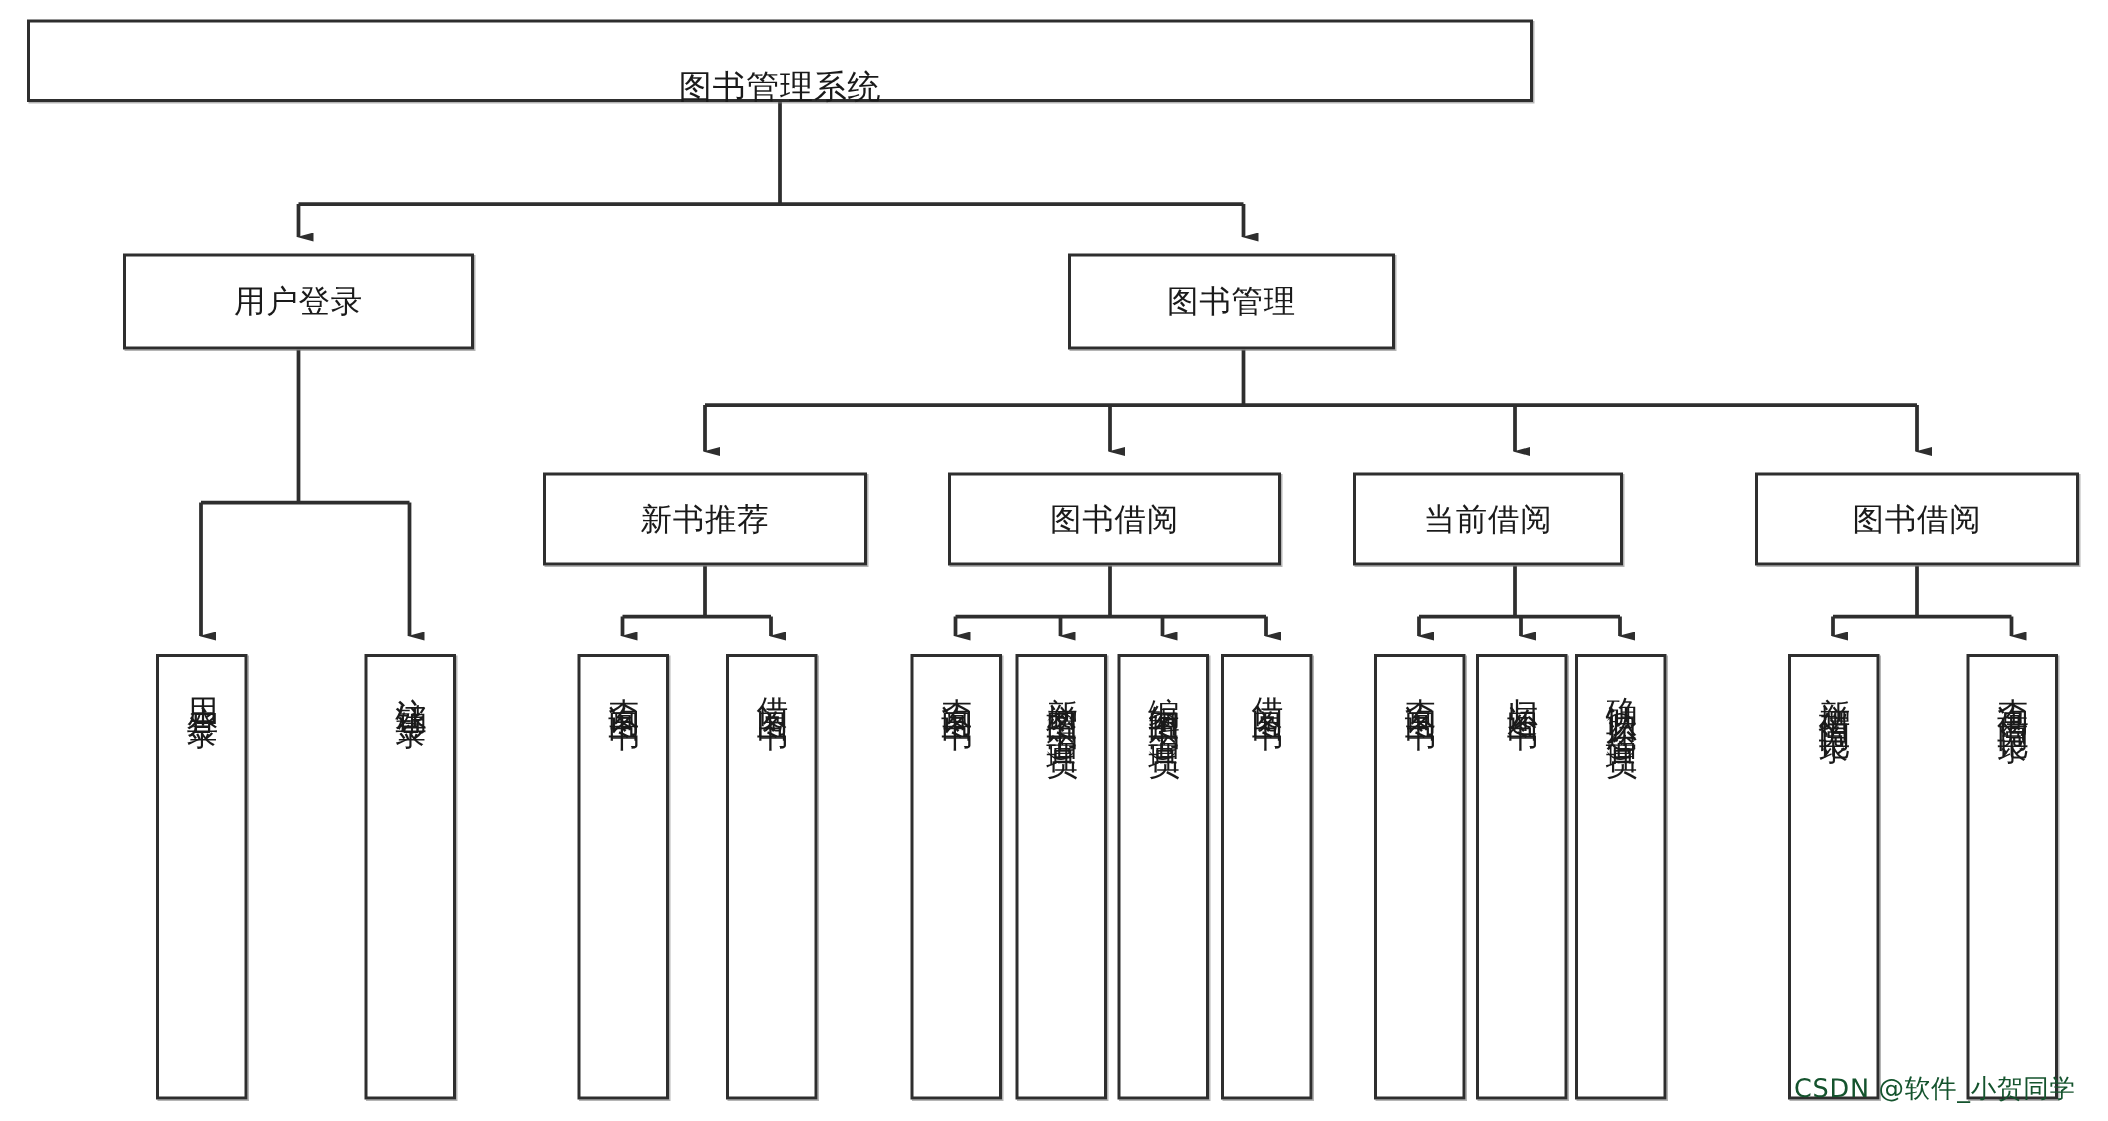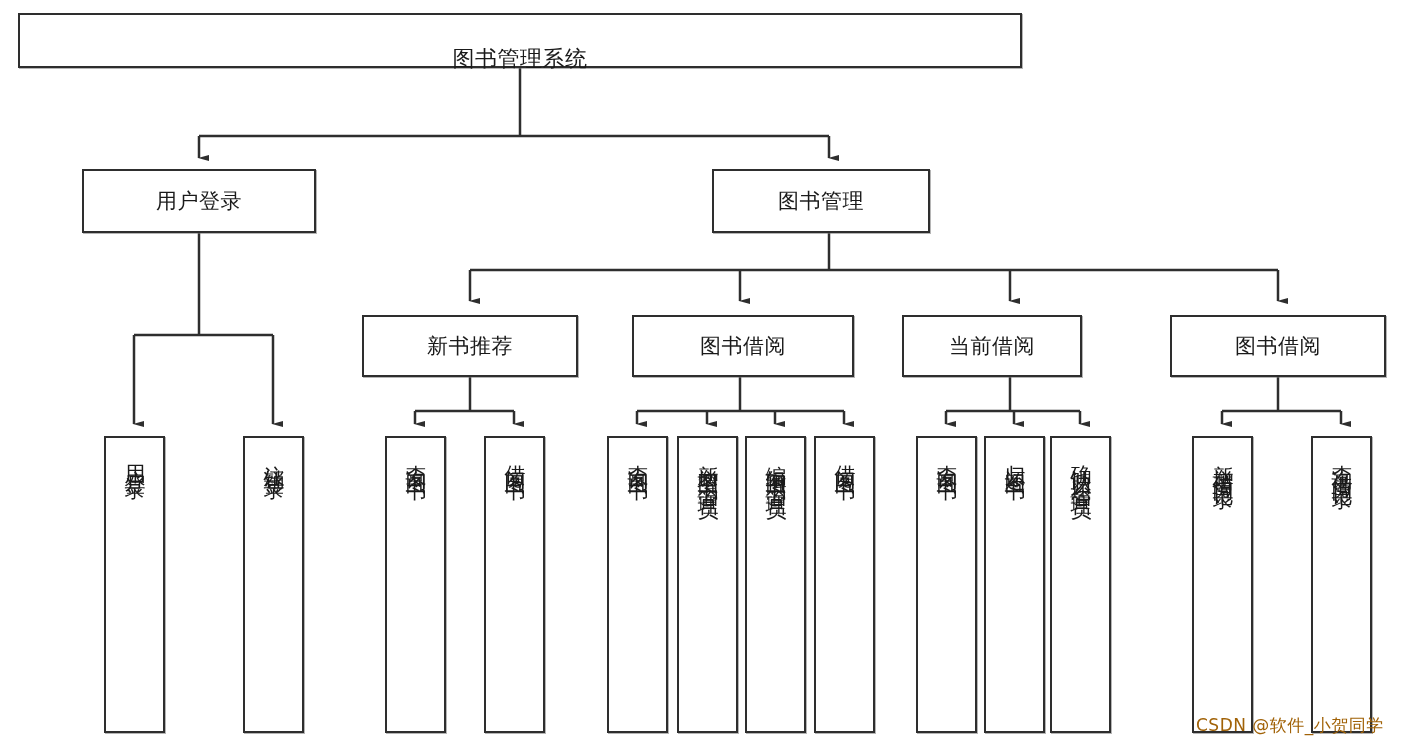--- a/index.html
+++ b/index.html
@@ -59,21 +59,21 @@
     writing-mode: vertical-rl;
     text-orientation: upright;
     font-size: 21px;
     letter-spacing: 5px;
     line-height: 1;
     margin: 0 auto;
   }
   .watermark {
     position: absolute;
     font-size: 17px;
-    color: #a16207;
+    color: #14532d;
     white-space: nowrap;
     z-index: 3;
     letter-spacing: 0.5px;
   }
 </style>
 </head>
 <body>
 
 <div id="canvas">
 

